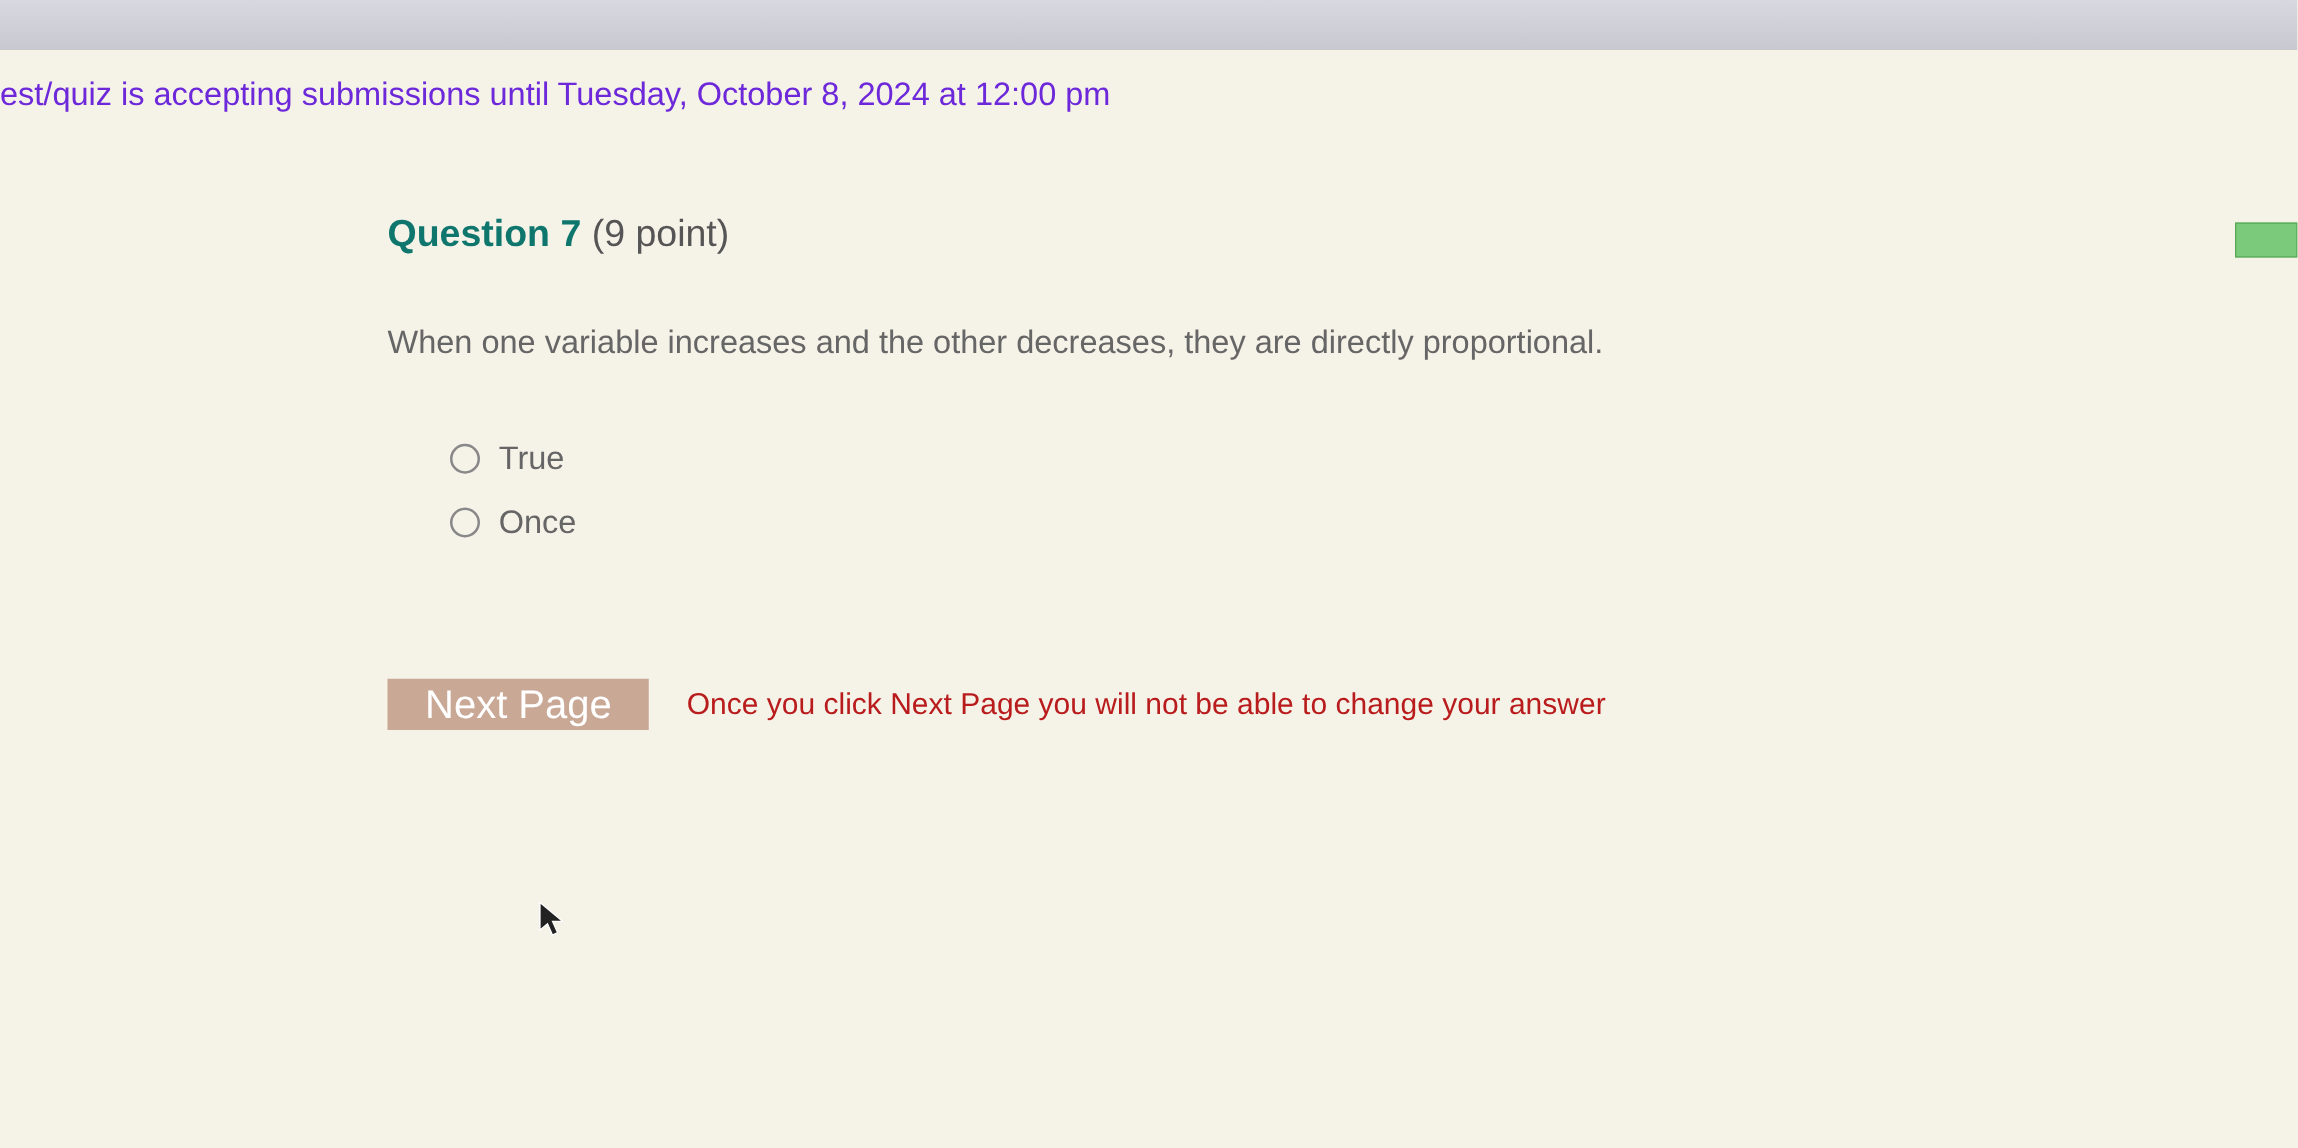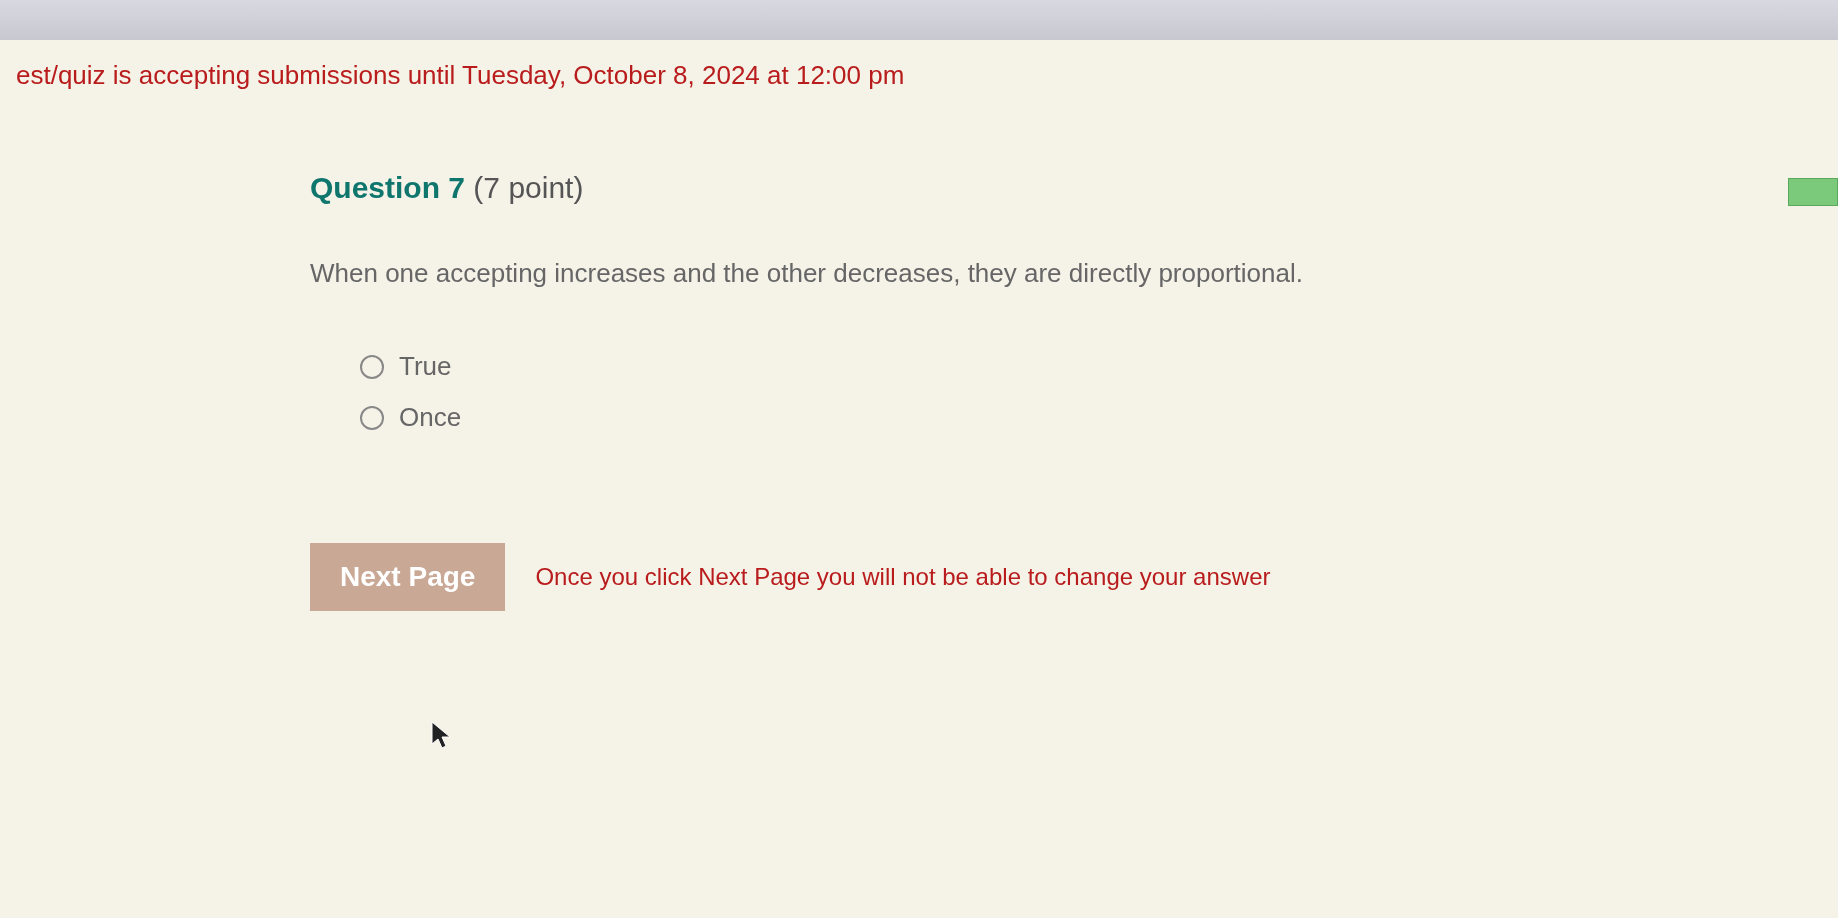--- a/index.html
+++ b/index.html
@@ -14,23 +14,23 @@
       height: 918px;
       overflow: hidden;
       position: relative;
     }
     .top-bar {
       width: 100%;
       height: 40px;
       background: linear-gradient(to bottom, #d8d8e0, #c8c8d0);
     }
     .submission-notice {
-      padding: 20px 0 0 16px;
+      padding: 20px 0 0 0;
       font-size: 26px;
-      color: #b91c1c;
+      color: #6d28d9;
       font-weight: 500;
     }
     .content-area {
       padding: 80px 0 0 310px;
       max-width: 1500px;
     }
     .question-header {
       font-size: 30px;
       color: #555;
       font-weight: 400;
@@ -70,23 +70,23 @@
     .footer-row {
       margin-top: 110px;
       display: flex;
       align-items: center;
       gap: 30px;
     }
     .next-button {
       background: #c9a896;
       color: #fff;
       border: none;
-      padding: 18px 30px;
-      font-size: 28px;
-      font-weight: 700;
+      padding: 2px 30px;
+      font-size: 32px;
+      font-weight: 400;
       cursor: pointer;
       font-family: inherit;
     }
     .warning-text {
       font-size: 24px;
       color: #b91c1c;
     }
     .cursor-icon {
       position: absolute;
       left: 430px;
@@ -106,24 +106,24 @@
   </style>
 </head>
 <body>
 
 <div class="top-bar"></div>
 
 <div class="submission-notice">est/quiz is accepting submissions until Tuesday, October 8, 2024 at 12:00 pm</div>
 
 <div class="content-area">
   <div class="question-header">
-    <span class="bold-part">Question 7</span><span> (7 point)</span>
+    <span class="bold-part">Question 7</span><span> (9 point)</span>
   </div>
 
-  <div class="question-text">When one accepting increases and the other decreases, they are directly proportional.</div>
+  <div class="question-text">When one variable increases and the other decreases, they are directly proportional.</div>
 
   <div class="options">
     <label class="option-row">
       <span class="radio-circle"></span>
       <span class="option-label">True</span>
     </label>
     <label class="option-row">
       <span class="radio-circle"></span>
       <span class="option-label">Once</span>
     </label>

